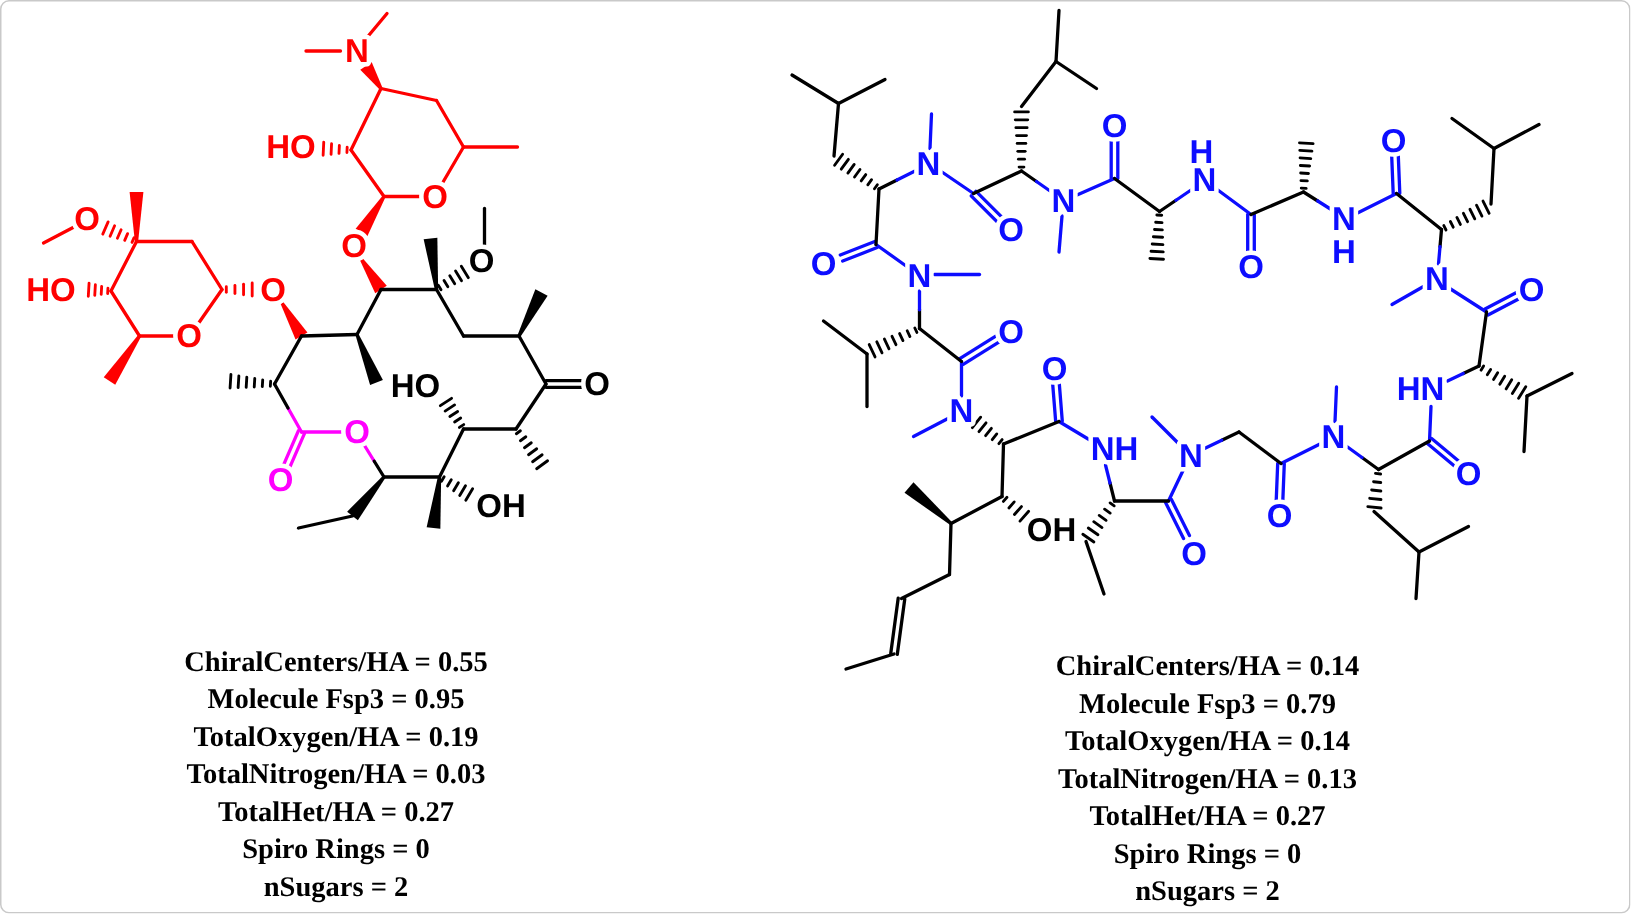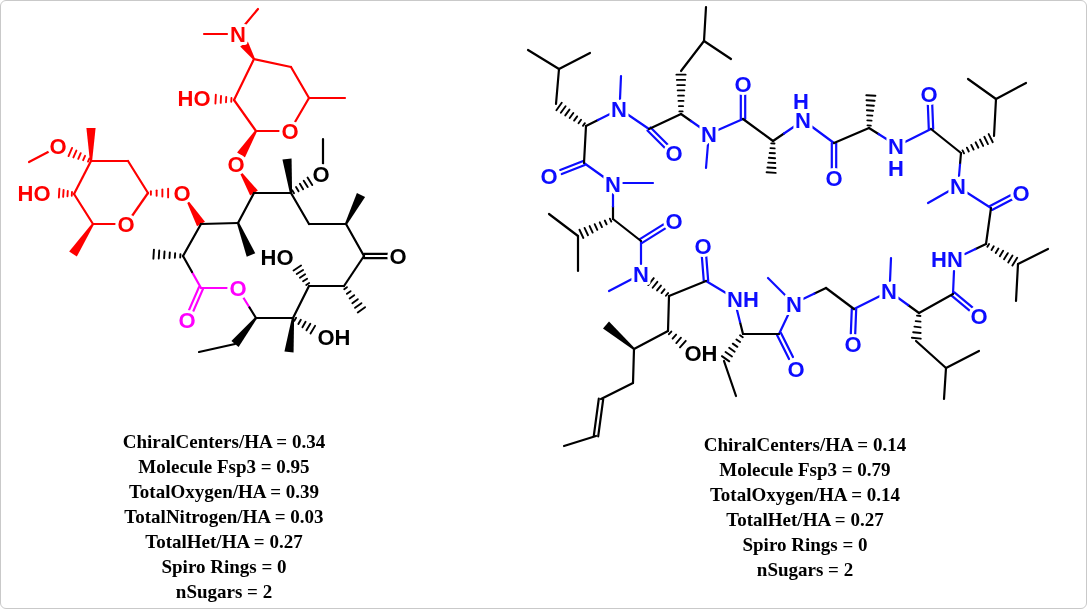--- a/index.html
+++ b/index.html
@@ -338,30 +338,31 @@
         <text x="702" y="245" fill="#0d0dff" font-size="22" text-anchor="middle" dominant-baseline="central" class="atom-label">O</text>
         <text x="640" y="273" fill="#0d0dff" font-size="22" text-anchor="middle" dominant-baseline="central" class="atom-label">N</text>
         <text x="673" y="220" fill="#0d0dff" font-size="22" text-anchor="middle" dominant-baseline="central" class="atom-label">O</text>
         <text x="612" y="183" fill="#0d0dff" font-size="22" text-anchor="middle" dominant-baseline="central" class="atom-label">N</text>
         <text x="548" y="175" fill="#0d0dff" font-size="22" text-anchor="middle" dominant-baseline="central" class="atom-label">O</text>
         <text x="700" y="352" fill="#000000" font-size="22" text-anchor="middle" dominant-baseline="central" class="atom-label">OH</text>
       </g>
   </svg>
 
   <div id="left-stats" class="stats">
-    <div>ChiralCenters/HA = 0.34</div>
+    <div>ChiralCenters/HA = 0.55</div>
     <div>Molecule Fsp3 = 0.95</div>
-    <div>TotalOxygen/HA = 0.39</div>
+    <div>TotalOxygen/HA = 0.19</div>
     <div>TotalNitrogen/HA = 0.03</div>
     <div>TotalHet/HA = 0.27</div>
     <div>Spiro Rings = 0</div>
     <div>nSugars = 2</div>
   </div>
 
   <div id="right-stats" class="stats">
     <div>ChiralCenters/HA = 0.14</div>
     <div>Molecule Fsp3 = 0.79</div>
     <div>TotalOxygen/HA = 0.14</div>
+    <div>TotalNitrogen/HA = 0.13</div>
     <div>TotalHet/HA = 0.27</div>
     <div>Spiro Rings = 0</div>
     <div>nSugars = 2</div>
   </div>
 </div>
 
 </body></html>

